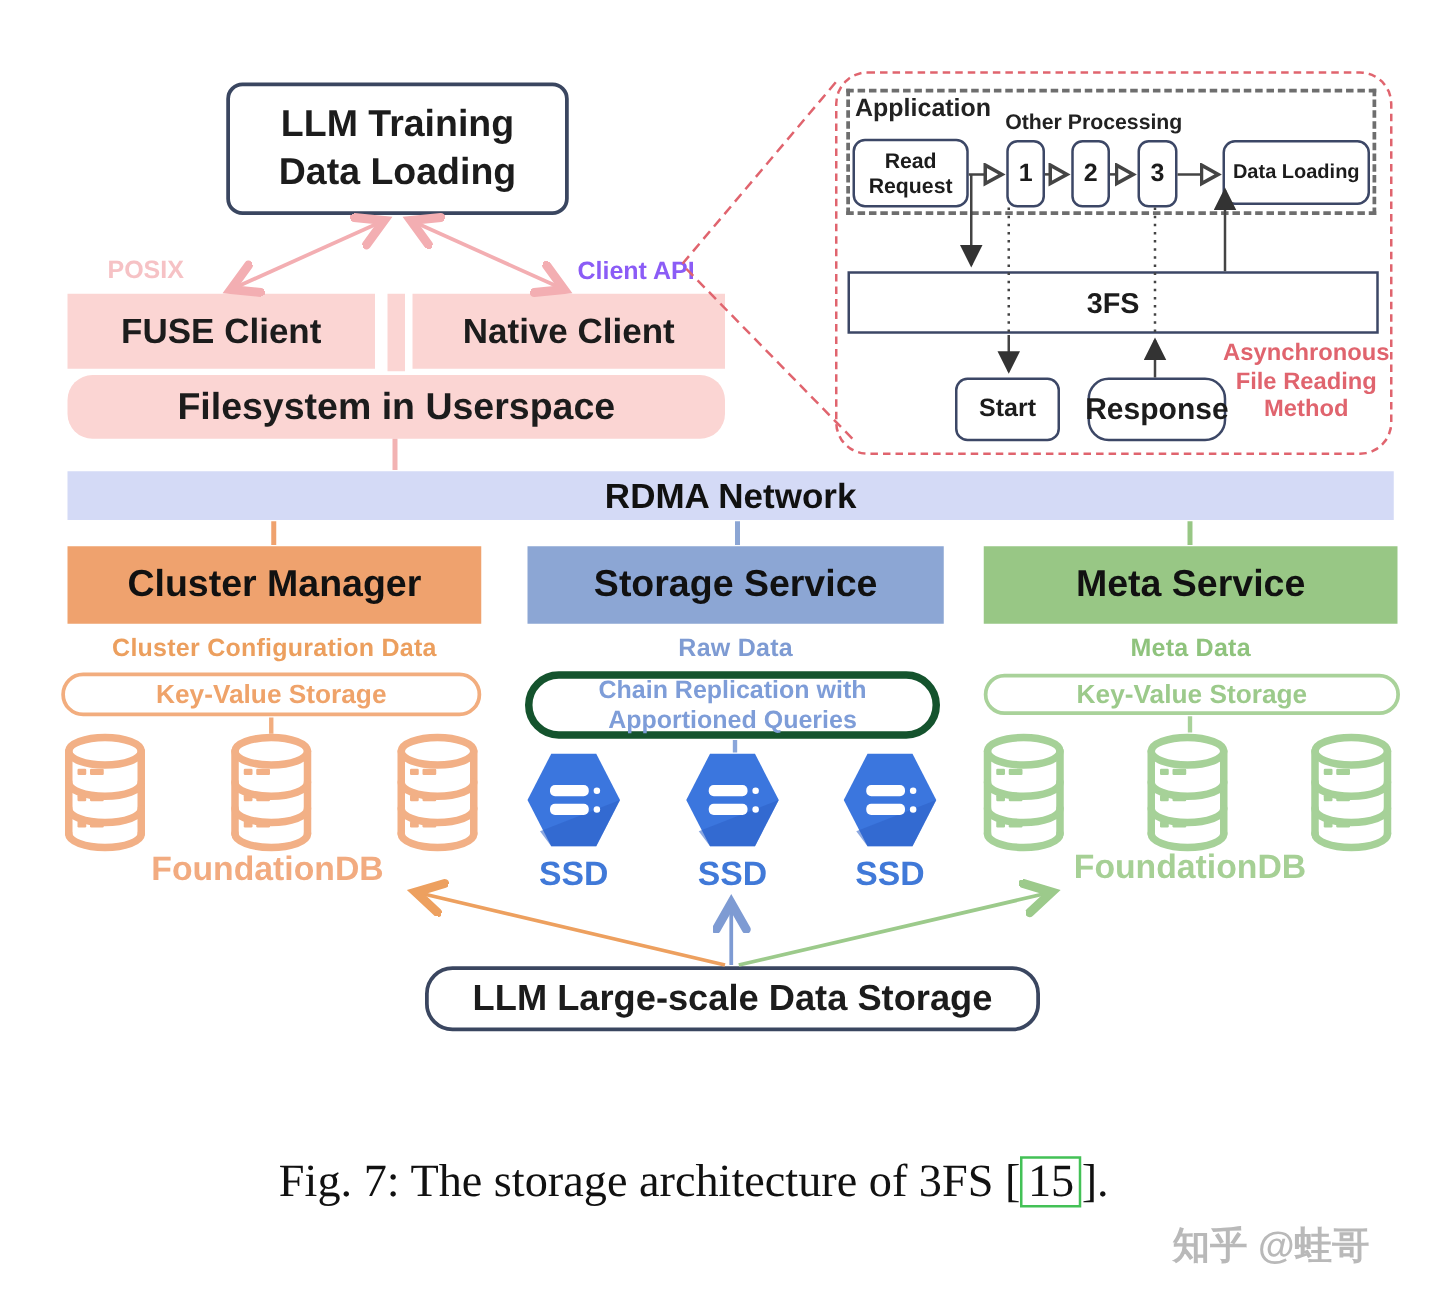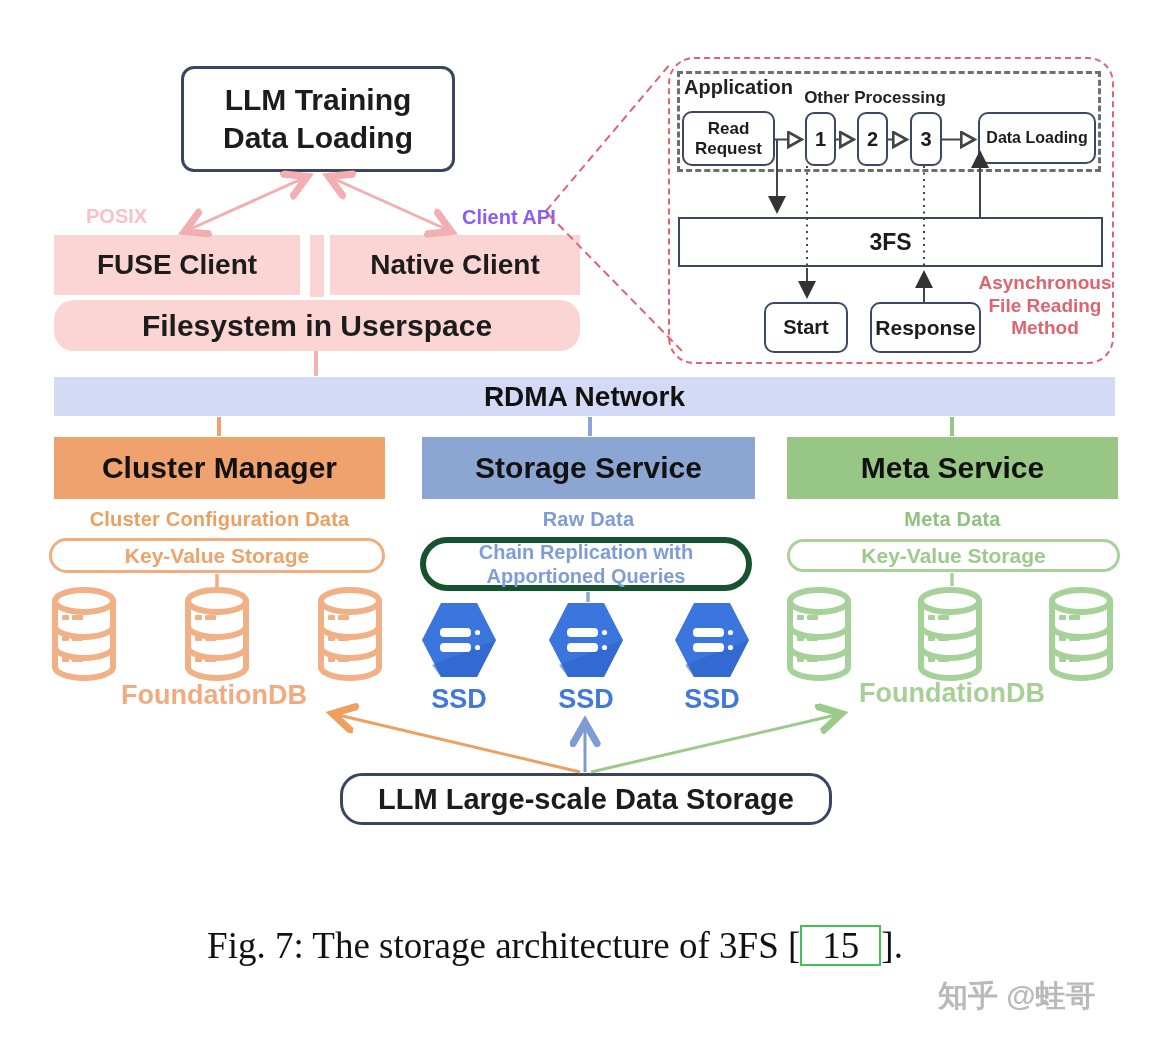--- a/index.html
+++ b/index.html
@@ -15,21 +15,21 @@
   .pinkfill{background:#fbd5d3;color:#1c1c1c;}
   .rdma{background:#d4daf6;color:#111;}
   .svc{color:#111;}
   .pill{background:#ffffff;box-sizing:border-box;}
   .small-cap{letter-spacing:.2px;}
   .inset-dash-outer{border:2px dashed #e0646e;border-radius:26px;background:transparent;}
   .inset-dash-inner{border:3px dashed #6e6e6e;background:transparent;}
   .whitebox{background:#ffffff;}
   #overlay{position:absolute;left:0;top:0;pointer-events:none;z-index:6;}
   .caption{font-family:"Liberation Serif",serif;color:#111;}
-  .cite-box{border:2px solid #43c156;padding:0 20px;display:inline-block;line-height:1.0;}
+  .cite-box{border:2px solid #43c156;padding:0 4px;display:inline-block;line-height:1.0;}
   .watermark{color:#b9b9b9;}
 </style>
 </head>
 <body>
 
 <div id="stage">
 
   <div class="abs ctr navybox bold" style="left:181px;top:66px;width:274px;height:106px;font-size:30px;line-height:38px;">
     <div>
       <div>LLM Training</div>
@@ -84,21 +84,21 @@
     </div>
   </div>
   <div class="abs ctr navybox-thin bold" style="left:805px;top:112px;width:31px;height:54px;border-radius:9px;font-size:20px;">1</div>
   <div class="abs ctr navybox-thin bold" style="left:857px;top:112px;width:31px;height:54px;border-radius:9px;font-size:20px;">2</div>
   <div class="abs ctr navybox-thin bold" style="left:910px;top:112px;width:32px;height:54px;border-radius:9px;font-size:20px;">3</div>
   <div class="abs ctr navybox-thin bold" style="left:978px;top:112px;width:118px;height:52px;font-size:16px;">Data Loading</div>
 
   <div class="abs ctr whitebox bold" style="left:678px;top:217px;width:425px;height:50px;border:2.5px solid #3c4766;font-size:23px;color:#1c1c1c;">3FS</div>
 
   <div class="abs ctr navybox-thin bold" style="left:764px;top:302px;width:84px;height:51px;font-size:20px;">Start</div>
-  <div class="abs ctr navybox-thin bold" style="left:870px;top:302px;width:111px;height:51px;font-size:21px;">Response</div>
+  <div class="abs ctr navybox-thin bold" style="left:870px;top:302px;width:111px;height:51px;font-size:24px;border-radius:17px;">Response</div>
 
   <div class="abs ctr bold" style="left:972px;top:272px;width:146px;font-size:19px;line-height:22.5px;color:#e0646e;">
     <div>
       <div>Asynchronous</div>
       <div>File Reading</div>
       <div>Method</div>
     </div>
   </div>
 
   <div class="abs ctr caption" style="left:140px;top:924px;width:830px;font-size:37px;">

